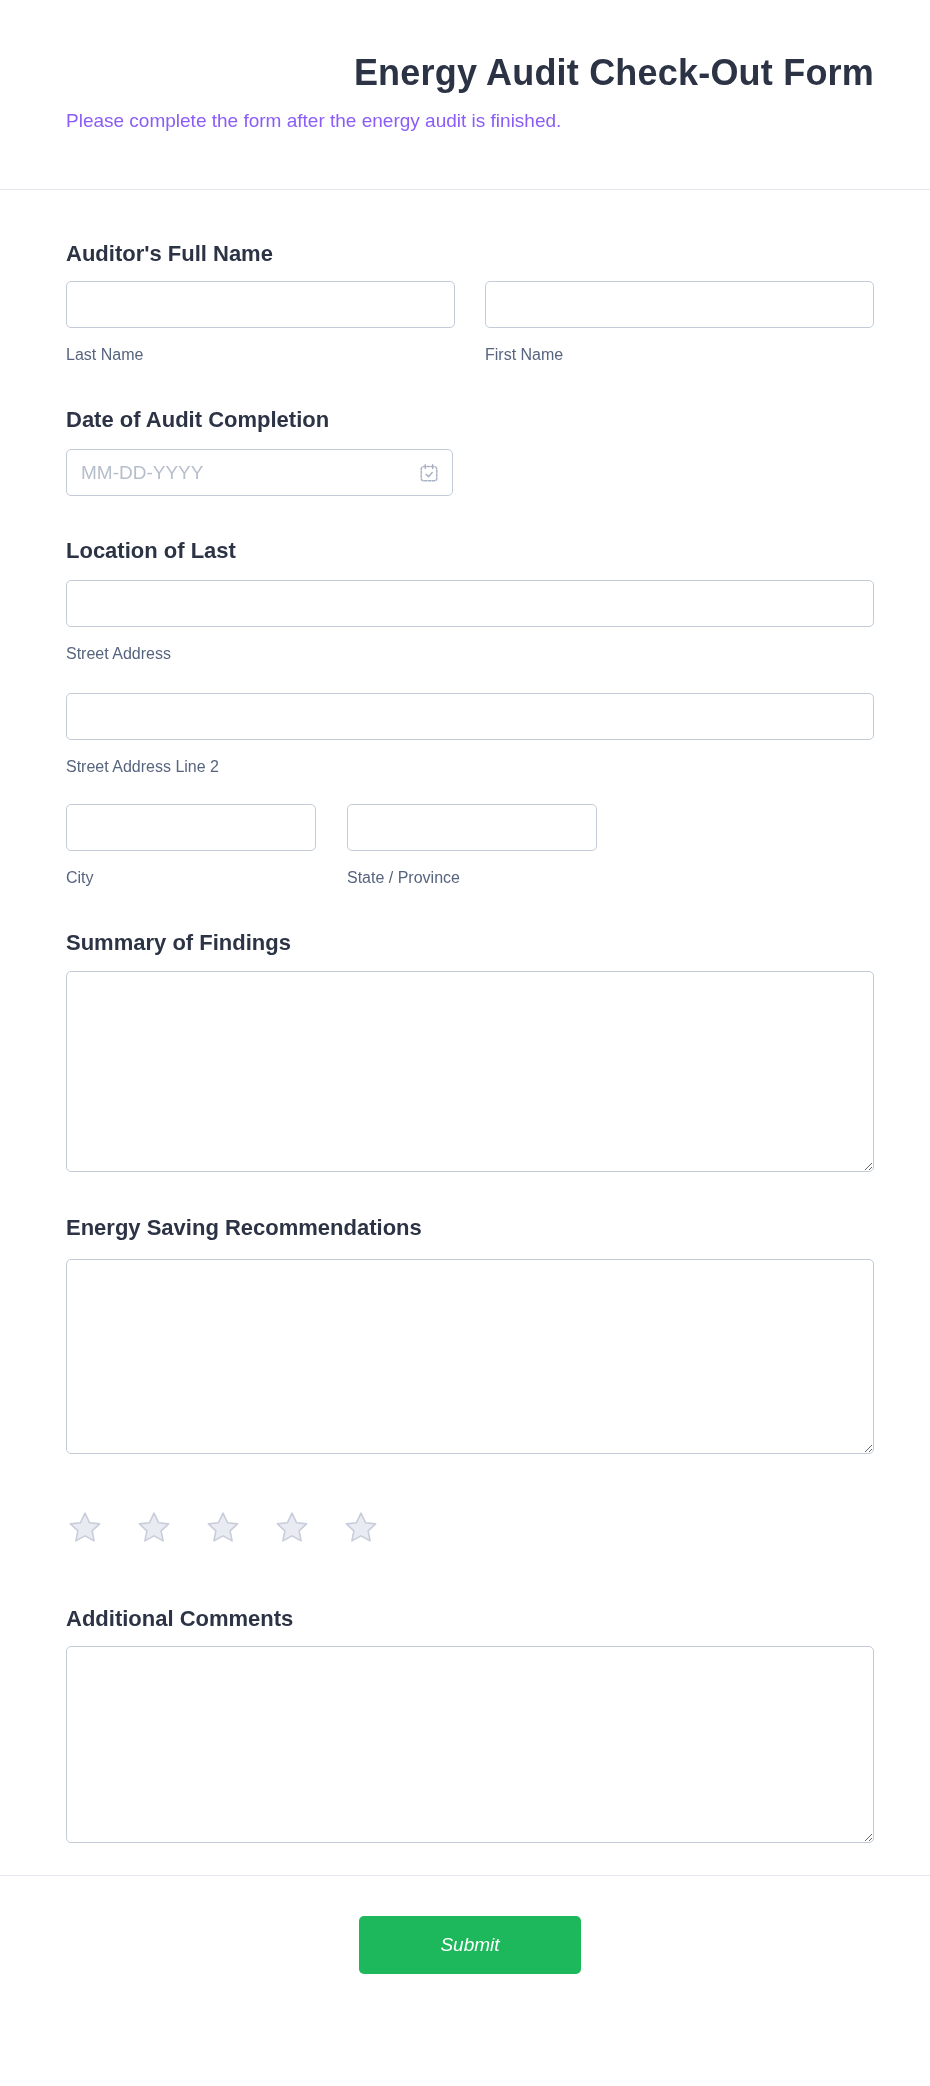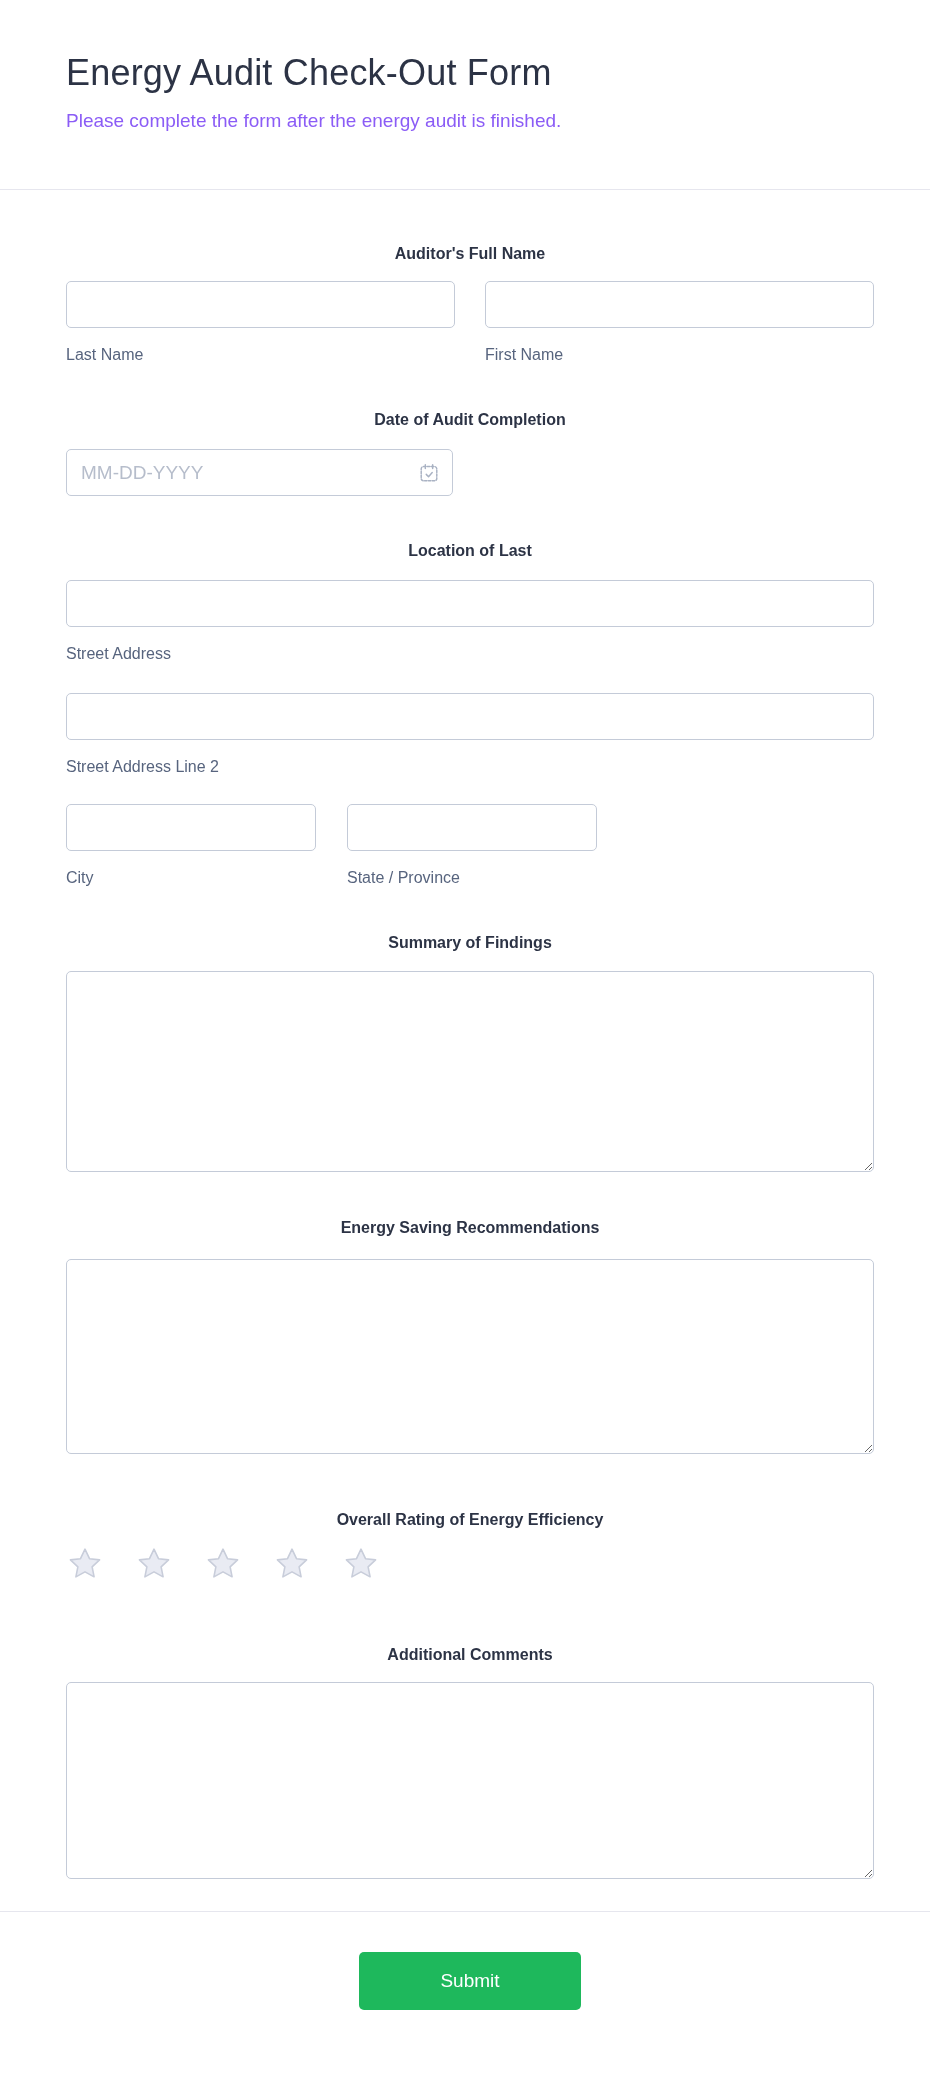--- a/index.html
+++ b/index.html
@@ -8,23 +8,24 @@
     width: 930px;
     min-height: 2086px;
     font-family: "Liberation Sans", "DejaVu Sans", sans-serif;
     color: #2c3345;
   }
   .header { padding: 0 56px 0 66px; }
   .page-title {
     margin-top: 51px;
     font-size: 36px;
     line-height: 44px;
-    font-weight: 400;
+    font-weight: 700;
     color: #2c3345;
     letter-spacing: 0.2px;
+    text-align: right;
   }
   .page-subtitle {
     margin-top: 13px;
     font-size: 19px;
     line-height: 26px;
     font-weight: 400;
     color: #8b5cf6;
   }
   .divider {
     margin-top: 55px;
@@ -36,25 +37,24 @@
   .form-body { padding: 0 56px 0 66px; }
 
   .field { }
   .mt-51 { margin-top: 51px; }
   .mt-42 { margin-top: 42px; }
   .mt-43 { margin-top: 43px; }
   .mt-47 { margin-top: 57px; }
   .mt-53 { margin-top: 53px; }
 
   .q-label {
-    font-size: 16px;
+    font-size: 22px;
     line-height: 26px;
     font-weight: 600;
     color: #2c3345;
-    text-align: center;
   }
   .sub-label {
     margin-top: 17px;
     font-size: 16px;
     line-height: 20px;
     font-weight: 400;
     color: #57647e;
   }
   .row { display: flex; gap: 30px; margin-top: 14px; }
   .col { flex: 1; min-width: 0; }
@@ -112,20 +112,21 @@
     width: 222px;
     height: 58px;
     border: none;
     border-radius: 5px;
     background: #1EB85C;
     color: #ffffff;
     font-family: "Liberation Sans", "DejaVu Sans", sans-serif;
     font-size: 19px;
     font-weight: 400;
     cursor: pointer;
+    font-style: italic;
   }
   .footer-divider { margin-top: 32px; }
 </style>
 </head>
 <body>
 
 <div class="header">
   <h1 class="page-title">Energy Audit Check-Out Form</h1>
   <div class="page-subtitle">Please complete the form after the energy audit is finished.</div>
 </div>
@@ -182,21 +183,20 @@
     <div class="q-label">Summary of Findings</div>
     <textarea class="ta-201" aria-label="Summary of Findings" style=""></textarea>
   </div>
 
   <div class="field mt-43">
     <div class="q-label">Energy Saving Recommendations</div>
     <textarea class="ta-195" aria-label="Energy Saving Recommendations" style=""></textarea>
   </div>
 
   <div class="field mt-53">
-    <div class="q-label">Overall Rating of Energy Efficiency</div>
     <div class="stars">
       <svg class="star" viewBox="0 0 24 24">
         <path d="M12 2.6l2.85 6.05 6.35.75-4.7 4.4 1.25 6.3L12 17l-5.75 3.1 1.25-6.3-4.7-4.4 6.35-.75z" fill="#e9ebf3" stroke="#c8cdda" stroke-width="1" stroke-linejoin="round"></path>
       </svg>
       <svg class="star" viewBox="0 0 24 24">
         <path d="M12 2.6l2.85 6.05 6.35.75-4.7 4.4 1.25 6.3L12 17l-5.75 3.1 1.25-6.3-4.7-4.4 6.35-.75z" fill="#e9ebf3" stroke="#c8cdda" stroke-width="1" stroke-linejoin="round"></path>
       </svg>
       <svg class="star" viewBox="0 0 24 24">
         <path d="M12 2.6l2.85 6.05 6.35.75-4.7 4.4 1.25 6.3L12 17l-5.75 3.1 1.25-6.3-4.7-4.4 6.35-.75z" fill="#e9ebf3" stroke="#c8cdda" stroke-width="1" stroke-linejoin="round"></path>
       </svg>

